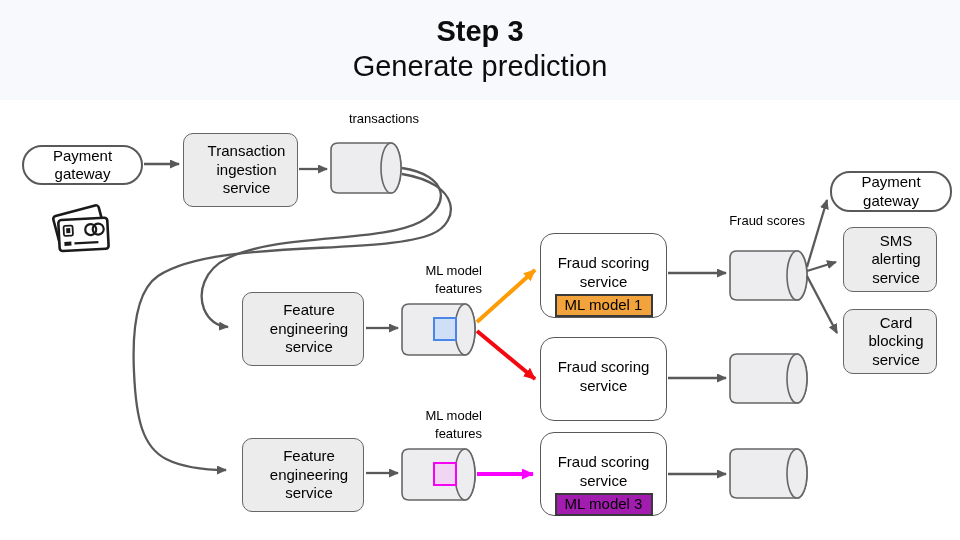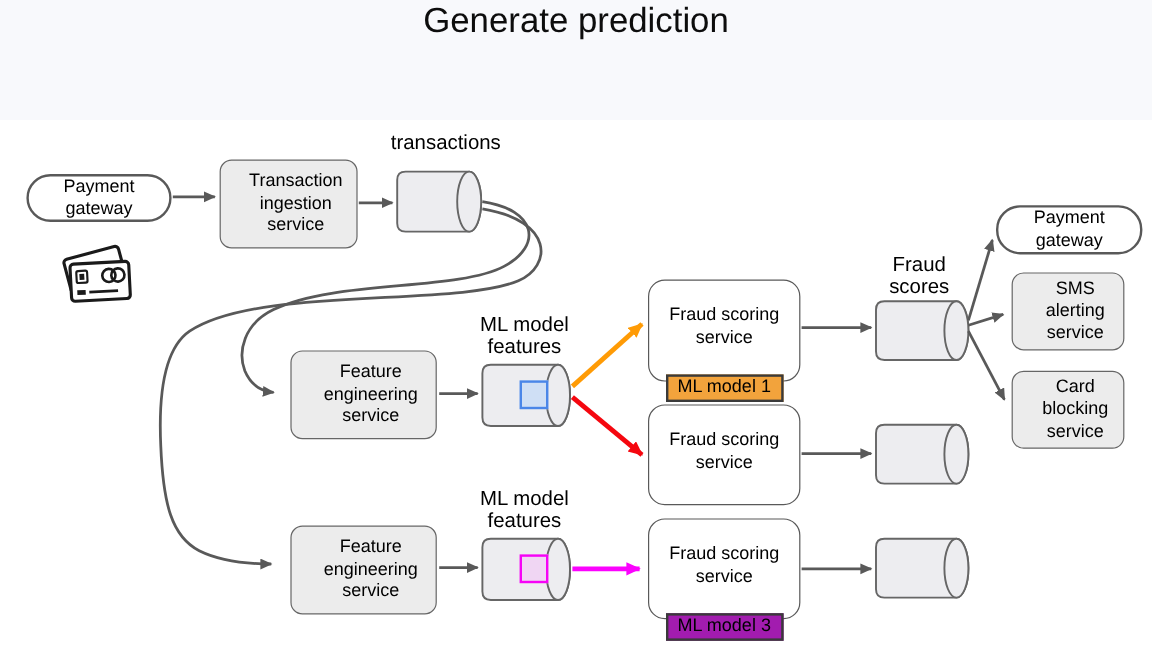--- a/index.html
+++ b/index.html
@@ -16,35 +16,36 @@
   .title{font-size:29px;font-weight:700;margin-top:14px;line-height:34px;color:#0d0d0d;}
   .subtitle{font-size:29px;font-weight:400;line-height:36px;color:#0d0d0d;}
 
   .node{position:absolute;display:flex;align-items:center;justify-content:flex-end;
         text-align:center;font-size:15px;line-height:18.5px;box-sizing:border-box;}
   .pill{background:#ffffff;border:2px solid #595959;border-radius:20px;}
   .graybox{background:#ececec;border:1.6px solid #666;border-radius:10px;padding-left:12px;}
   .fss{background:#ffffff;border:1.6px solid #595959;border-radius:14px;
        flex-direction:column;justify-content:flex-start;padding-top:20px;}
   .fss .fss-title{font-size:15px;line-height:18.5px;}
-  .chip{width:98px;height:30px;margin-top:21px;border:2px solid #3a3a3a;
+  .chip{width:98px;height:30px;margin-top:3px;border:2px solid #3a3a3a;
         display:flex;align-items:center;justify-content:center;font-size:15px;box-sizing:border-box;}
   .chip-orange{background:#f2a33c;}
   .chip-pink{background:#f8cbcb;}
   .chip-green{background:#a21caf;}
-  .freelabel{position:absolute;text-align:center;font-size:17px;line-height:17.5px;}
+  .freelabel{position:absolute;text-align:right;font-size:13px;line-height:17.5px;}
   .sq{position:absolute;box-sizing:border-box;}
   .sq-blue{background:#cfdff5;border:2.5px solid #4a86e8;}
   .sq-magenta{background:#f0d6f3;border:2.5px solid #f603f6;}
   svg.wires{position:absolute;left:0;top:0;}
 </style>
 </head>
 <body>
 
 <div class="header">
+  <div class="title">Step 3</div>
   <div class="subtitle">Generate prediction</div>
 </div>
 
 <svg class="wires" width="960" height="540" viewBox="0 0 960 540">
   <defs>
     <marker id="mGray" markerUnits="userSpaceOnUse" markerWidth="12" markerHeight="10" refX="9" refY="4.5" orient="auto">
       <path d="M0,0 L10,4.5 L0,9 Z" fill="#595959"></path>
     </marker>
     <marker id="mOrange" markerUnits="userSpaceOnUse" markerWidth="15" markerHeight="13" refX="11" refY="5.5" orient="auto">
       <path d="M0,0 L12,5.5 L0,11 Z" fill="#ff9b05"></path>

